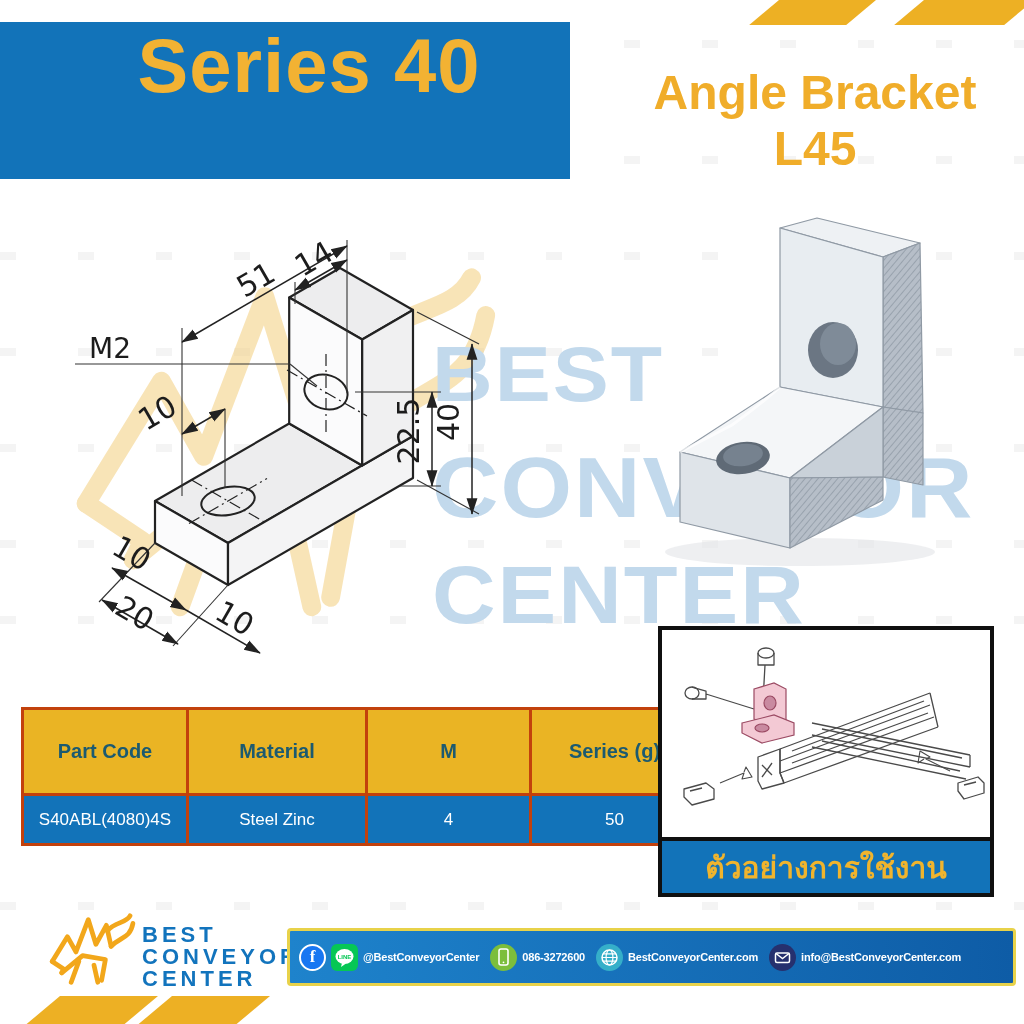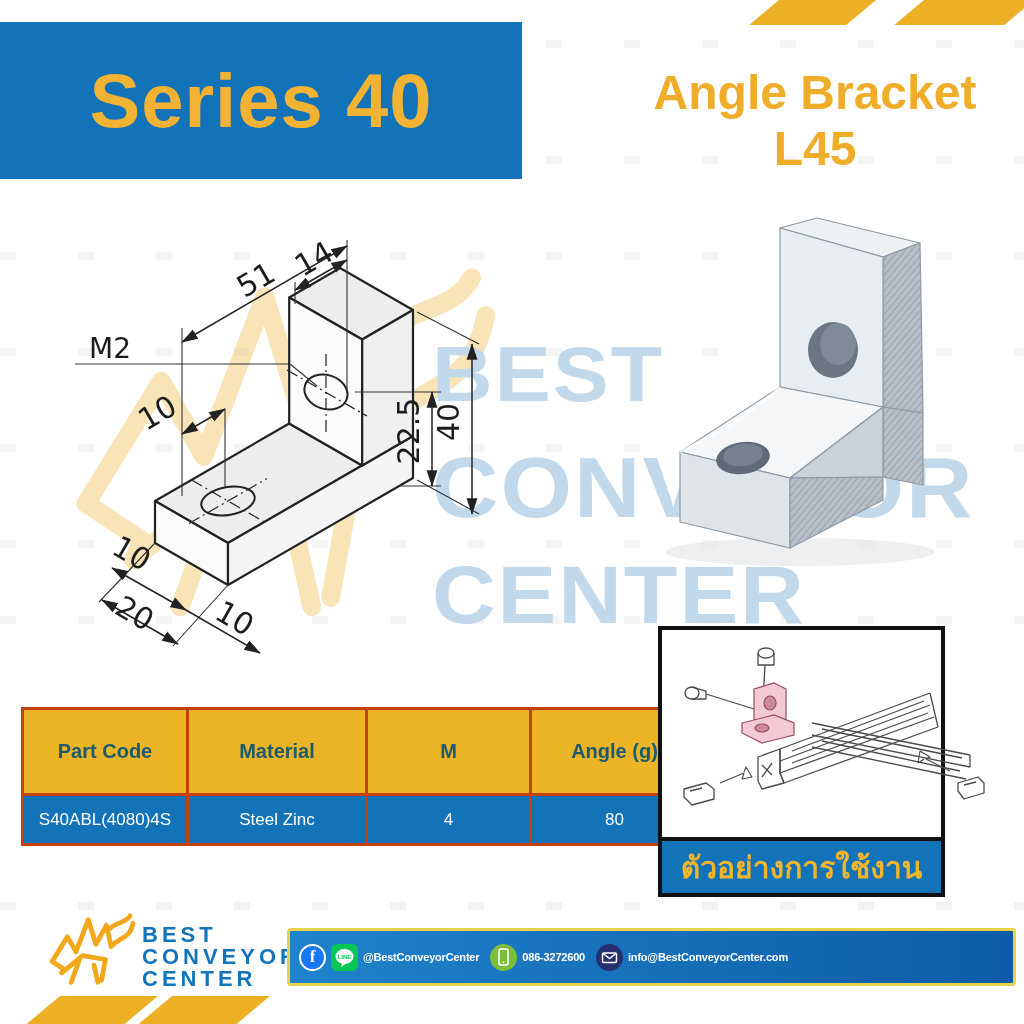--- a/index.html
+++ b/index.html
@@ -6,42 +6,42 @@
   #page{position:relative;width:1024px;height:1024px;background:#ffffff;overflow:hidden;
         font-family:"Liberation Sans","DejaVu Sans",sans-serif;}
   .abs{position:absolute;}
   
   .dash-row{position:absolute;left:0;width:1024px;height:8px;opacity:.55;z-index:0;
     background:repeating-linear-gradient(90deg,#ebebeb 0 16px,transparent 16px 78px);}
   
   .stripe{position:absolute;height:25px;background:#EDB024;transform:skewX(-50deg);transform-origin:top left;z-index:2;}
   
   #series-banner{left:0;top:22px;width:522px;height:157px;background:#1273B9;z-index:2;
-    display:flex;align-items:center;justify-content:center;}
+    display:flex;justify-content:center;padding-left:48px;}
   #series-banner span{color:#F2B233;font-size:76px;font-weight:bold;letter-spacing:1px;}
   
   #product-title{left:600px;top:66px;width:430px;text-align:center;z-index:2;color:#F0AD2A;font-weight:bold;}
   #product-title .t1{font-size:48px;line-height:54px;}
   #product-title .t2{font-size:48px;line-height:58px;}
   
   .wm-text{position:absolute;color:#C2D9EC;font-weight:bold;letter-spacing:2px;z-index:1;transform:scaleY(.92);transform-origin:top left;}
   #wm1{left:432px;top:330px;font-size:84px;}
   #wm2{left:432px;top:440px;font-size:92px;}
   #wm3{left:432px;top:548px;font-size:88px;}
   #wm-logo{left:58px;top:222px;z-index:1;opacity:.55;}
   
   #drawing-svg{left:55px;top:238px;z-index:2;}
   #photo-svg{left:640px;top:200px;z-index:2;}
   
   #spec-table{left:21px;top:707px;z-index:2;border-collapse:collapse;table-layout:fixed;}
   #spec-table td{border:3px solid #c2410c;text-align:center;vertical-align:middle;padding:4px;}
   #spec-table .hrow td{background:#EAB424;color:#1C5A70;font-weight:bold;font-size:20px;height:75px;}
   #spec-table .drow td{background:#1273B9;color:#ffffff;font-size:17px;height:39px;margin-left:16px;}
   
-  #usage-box{left:658px;top:626px;width:287px;height:271px;z-index:2;border:4px solid #101010;box-sizing:border-box;background:#fff;}
+  #usage-box{left:658px;top:626px;width:336px;height:271px;z-index:2;border:4px solid #101010;box-sizing:border-box;background:#fff;}
   #usage-img{width:337px;height:207px;display:block;}
   #usage-banner{height:56px;background:#1273B9;border-top:4px solid #101010;display:flex;align-items:center;justify-content:center;box-sizing:border-box;}
   #usage-banner span{color:#F0B42D;font-size:30px;font-weight:bold;}
   
   #footer-logo-svg{left:46px;top:912px;z-index:2;}
   #footer-logo-text{left:142px;top:924px;z-index:2;color:#1274BD;font-weight:bold;font-size:22px;line-height:22px;letter-spacing:4px;}
   #footer-bar{left:287px;top:928px;width:729px;height:58px;z-index:3;box-sizing:border-box;
     border:3px solid #E8D24A;border-radius:4px;background:linear-gradient(90deg,#1E83CC,#0E5CA6);
     display:flex;align-items:center;padding:0 9px;gap:5px;}
   #footer-bar .btxt{color:#fff;font-weight:bold;font-size:11px;letter-spacing:-.2px;white-space:nowrap;}
@@ -189,27 +189,27 @@
 
     <path d="M140,187 Q120,205 92,225 L40,252" fill="none" stroke="#ffffff" stroke-width="3" opacity=".7"></path>
   </svg>
 
   <table id="spec-table" class="abs">
     <tbody>
         <tr class="hrow">
       <td style="width:154px">Part Code</td>
       <td style="width:168px">Material</td>
       <td style="width:153px">M</td>
-      <td style="width:157px">Angle (g)</td>
+      <td style="width:157px">Series (g)</td>
     </tr>
     <tr class="drow">
       <td>S40ABL(4080)4S</td>
       <td>Steel Zinc</td>
       <td>4</td>
-      <td>80</td>
+      <td>50</td>
     </tr>
   </tbody>
     </table>
 
   <div id="usage-box" class="abs">
     <svg id="usage-img" viewBox="0 0 337 205">
       <g fill="none" stroke="#4a4a4a" stroke-width="1.3" stroke-linejoin="round">
 
         <path d="M118,118 L268,62 M118,130 L268,74 M118,142 L272,86 M122,152 L276,96"></path>
         <path d="M118,118 L118,142 L122,152 M268,62 L276,96"></path>
@@ -268,20 +268,30 @@
       <span class="btxt">@BestConveyorCenter</span>
     </div>
     <div class="grp" style="margin-left:6px">
       <svg class="cicon phoneic" width="27" height="27" viewBox="0 0 27 27">
         <rect x="9" y="5" width="9" height="16" rx="2" fill="none" stroke="#fff" stroke-width="1.6"></rect>
         <circle cx="13.5" cy="18.3" r="0.9" fill="#fff"></circle>
       </svg>
       <span class="btxt">086-3272600</span>
     </div>
     <div class="grp" style="margin-left:6px">
+      <svg class="cicon globeic" width="27" height="27" viewBox="0 0 27 27">
+        <circle cx="13.5" cy="13.5" r="7.5" fill="none" stroke="#fff" stroke-width="1.5"></circle>
+        <ellipse cx="13.5" cy="13.5" rx="3.4" ry="7.5" fill="none" stroke="#fff" stroke-width="1.2"></ellipse>
+        <line x1="6" y1="13.5" x2="21" y2="13.5" stroke="#fff" stroke-width="1.2"></line>
+        <line x1="7" y1="9.8" x2="20" y2="9.8" stroke="#fff" stroke-width="1.2"></line>
+        <line x1="7" y1="17.2" x2="20" y2="17.2" stroke="#fff" stroke-width="1.2"></line>
+      </svg>
+      <span class="btxt">BestConveyorCenter.com</span>
+    </div>
+    <div class="grp" style="margin-left:6px">
       <svg class="cicon mailic" width="27" height="27" viewBox="0 0 27 27">
         <rect x="6.5" y="9" width="14" height="9.5" rx="1.5" fill="none" stroke="#fff" stroke-width="1.5"></rect>
         <path d="M7,9.5 L13.5,14.5 L20,9.5" fill="none" stroke="#fff" stroke-width="1.5"></path>
       </svg>
       <span class="btxt">info@BestConveyorCenter.com</span>
     </div>
   </div>
 
 </div>
 

